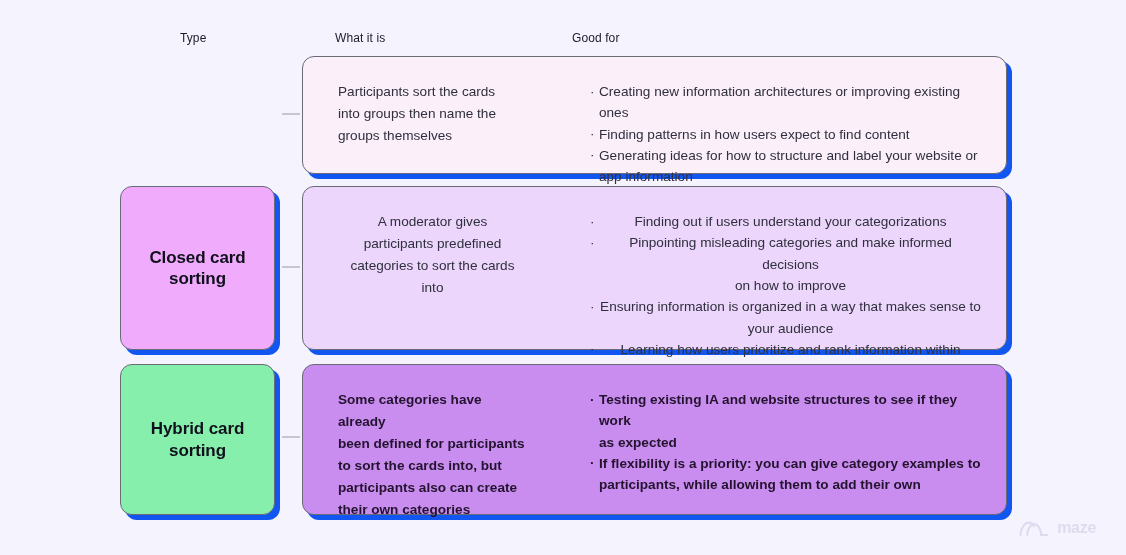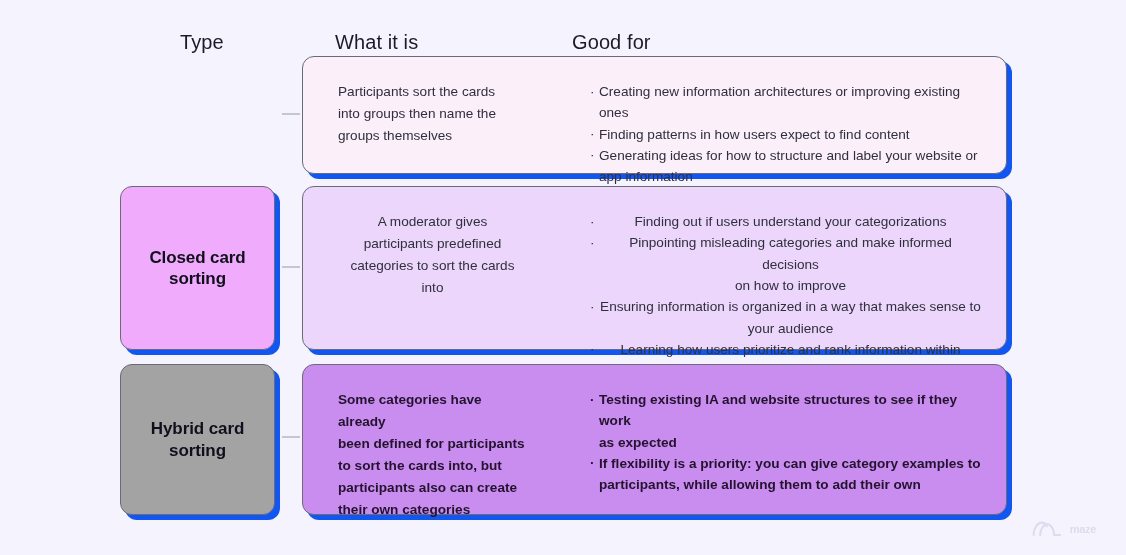--- a/index.html
+++ b/index.html
@@ -28,21 +28,21 @@
   
   .headers {
     position: absolute;
     top: 31px;
     left: 0;
     width: 1126px;
     height: 22px;
   }
   .col-header {
     position: absolute;
-    font-size: 20px;
+    font-size: 12px;
     font-weight: 400;
     color: #1b1b2b;
     letter-spacing: .1px;
     white-space: nowrap;
   }
   .col-header.type     { left: 180px; }
   .col-header.what     { left: 335px; }
   .col-header.good     { left: 572px; }
 
   
@@ -150,21 +150,21 @@
     position: absolute;
     right: 30px;
     bottom: 18px;
     display: flex;
     align-items: center;
     gap: 8px;
     opacity: 1;
   }
   .maze-mark { display: block; }
   .maze-word {
-    font-size: 11px;
+    font-size: 16px;
     font-weight: 700;
     color: #dcdcee;
     letter-spacing: -.3px;
   }
 </style>
 </head>
 <body style="background: rgb(245, 243, 253);">
 
 <div class="board">
 
@@ -214,21 +214,21 @@
           <li>Ensuring information is organized in a way that makes sense to
 your audience</li>
           <li>Learning how users prioritize and rank information within
 existing categories</li>
         </ul>
       </div>
     </div>
   </div>
 
   <div class="row row-3">
-    <div class="card card-type" style="background: #a3a3a3; box-shadow: rgb(17, 86, 240) 5px 5px 0px 0px;">
+    <div class="card card-type" style="background: #86efac; box-shadow: rgb(17, 86, 240) 5px 5px 0px 0px;">
       <div class="label">Hybrid card
 sorting</div>
     </div>
     <div class="connector"></div>
     <div class="card card-body" style="background: rgb(201, 140, 239); box-shadow: rgb(17, 86, 240) 5px 5px 0px 0px; font-weight: bold;">
       <div class="what-col">
         <div class="what-text">Some categories have already
 been defined for participants
 to sort the cards into, but
 participants also can create

